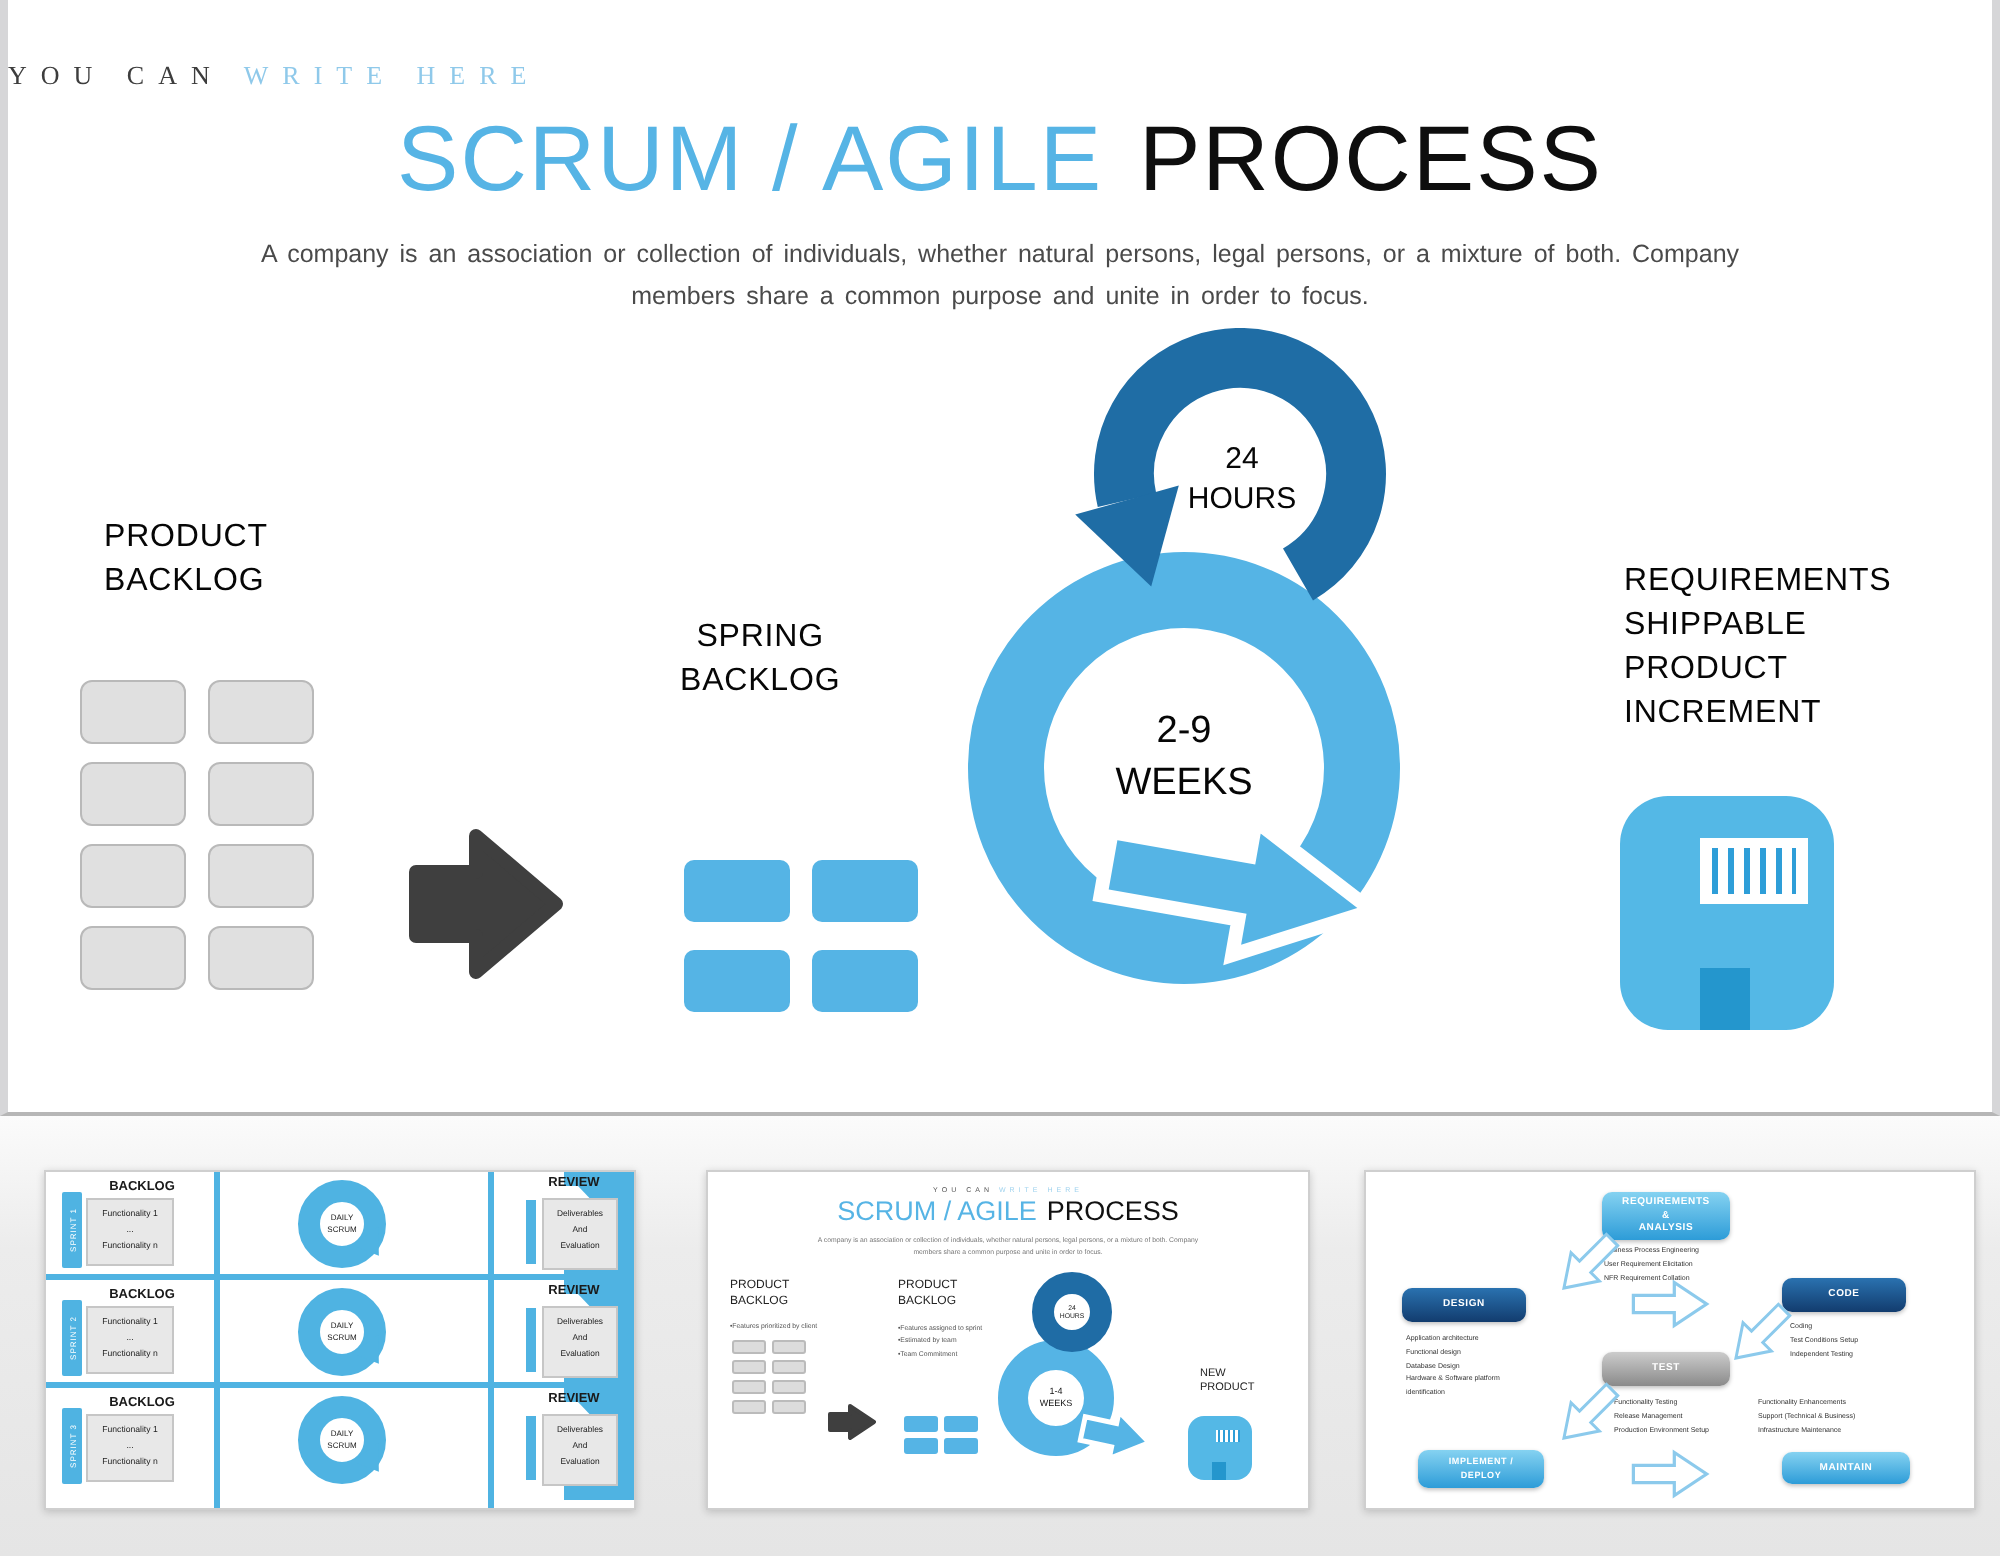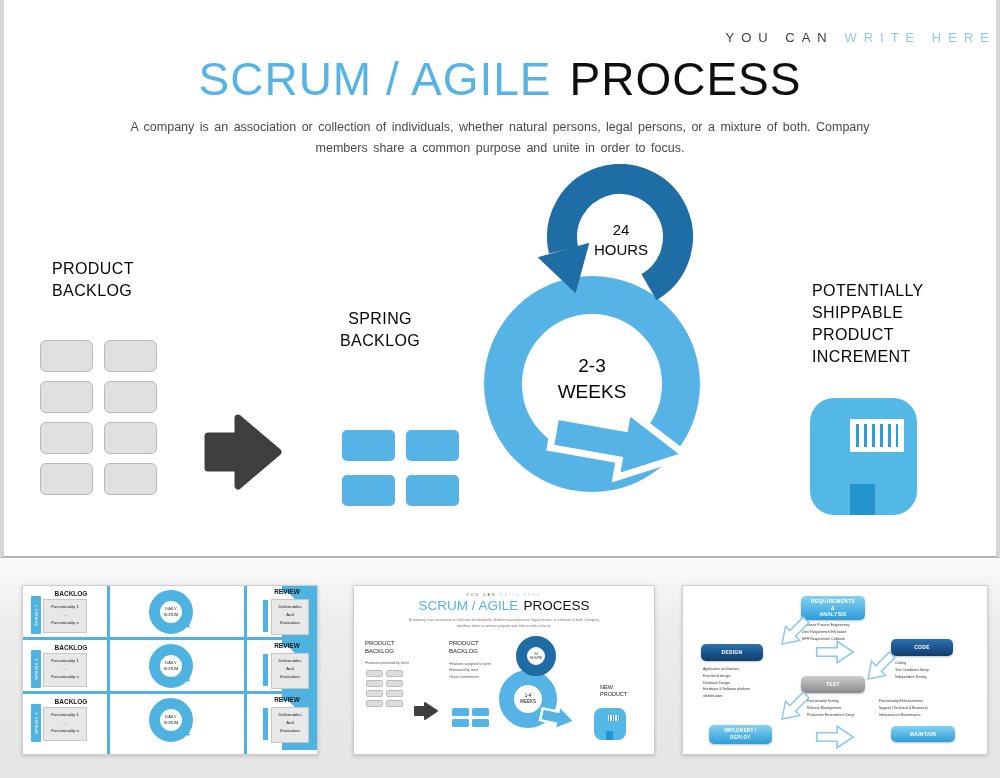--- a/index.html
+++ b/index.html
@@ -3,21 +3,21 @@
 <meta charset="utf-8">
 <style>
   * { margin:0; padding:0; box-sizing:border-box; }
   body { font-family:"Liberation Sans","DejaVu Sans",sans-serif; background:#fff; }
   .page { position:relative; width:1000px; height:778px; overflow:hidden; background:#fff; }
   .pre { white-space:pre-line; }
 
   
   .slide { position:absolute; left:0; top:0; width:1000px; height:558px; background:#fff;
            border-left:4px solid #d6d6d8; border-right:4px solid #d6d6d8; border-bottom:2px solid #b6b6b6; }
-  .kicker { position:absolute; top:30px; left:0; width:100%; text-align:right; font-size:13px; letter-spacing:7px; font-weight:500; }
+  .kicker { position:absolute; top:30px; left:0; width:100%; text-align:left; font-size:13px; letter-spacing:7px; font-weight:500;font-family:Liberation Serif, serif; }
   .kicker .k-gray { color:#3d3d3d; }
   .kicker .k-blue { color:#8fc9ea; }
   .title { position:absolute; top:52px; left:0; width:100%; text-align:center; font-size:46px; letter-spacing:1px; color:#0e0e0e; }
   .title .t-blue { color:#56b4e5; }
   .title .t-black { margin-left:18px; color:#0e0e0e; }
   .desc { position:absolute; top:117px; left:0; width:100%; text-align:center; font-size:12.5px; color:#4a4a4a; line-height:1.65; word-spacing:2px; }
 
   .dlabel { position:absolute; font-size:16px; color:#060606; line-height:1.38; letter-spacing:0.4px; }
 
   .graygrid { position:absolute; left:36px; top:340px; width:119px; display:grid; grid-template-columns:53px 53px; grid-auto-rows:32px; column-gap:11px; row-gap:9px; }
@@ -142,31 +142,31 @@
         <div class="bbox"></div>
       <div class="bbox"></div>
         <div class="bbox"></div>
     </div>
 
 
     <svg class="svgabs" style="left:478px; top:274px; z-index:2;" width="225" height="225" viewBox="0 0 225 225">
       <circle cx="110" cy="110" r="89" fill="none" stroke="#55b4e5" stroke-width="38"></circle>
       <polygon points="70,154 140,154 140,136 205,170 140,204 140,186 70,186" fill="#55b4e5" stroke="#ffffff" stroke-width="7" transform="rotate(10 140 170)"></polygon>
     </svg>
-    <div class="ctext pre" style="left:523px; top:353px; width:130px; font-size:19px; line-height:1.35;">2-3
+    <div class="ctext pre" style="left:523px; top:353px; width:130px; font-size:19px; line-height:1.35;">2-9
 WEEKS</div>
 
     <svg class="svgabs" style="left:532px; top:164px; z-index:4;" width="160" height="152" viewBox="0 0 160 152">
       <path d="M 113 123.2 A 58 58 0 1 0 27.5 86.1" fill="none" stroke="#1f6da5" stroke-width="30"></path>
       <polygon points="53.4,78.7 1.6,93.3 39.6,129.2" fill="#1f6da5"></polygon>
     </svg>
     <div class="ctext pre" style="left:567px; top:220px; width:100px; font-size:15px; line-height:1.3;">24
 HOURS</div>
 
-    <div class="dlabel pre" style="left:808px; top:280px;">POTENTIALLY
+    <div class="dlabel pre" style="left:808px; top:280px;">REQUIREMENTS
 SHIPPABLE
 PRODUCT
 INCREMENT</div>
     <div class="floppy">
       <div class="label">
         <div class="stripes"></div>
       </div>
       <div class="shutter"></div>
     </div>
   </div>

